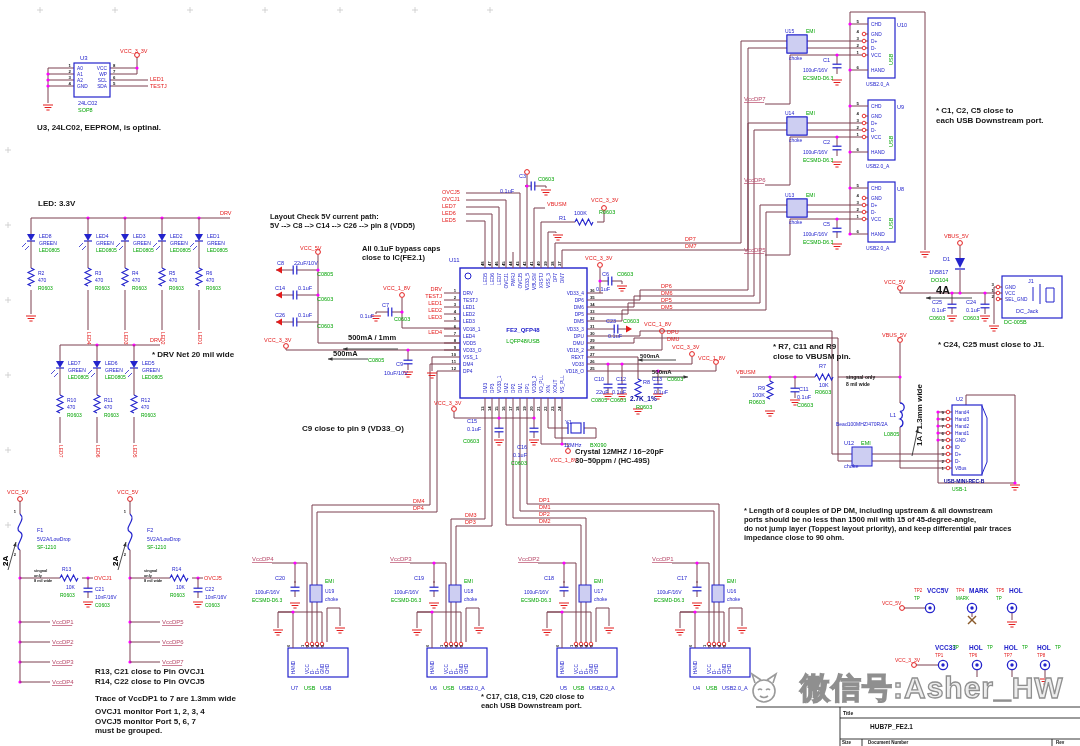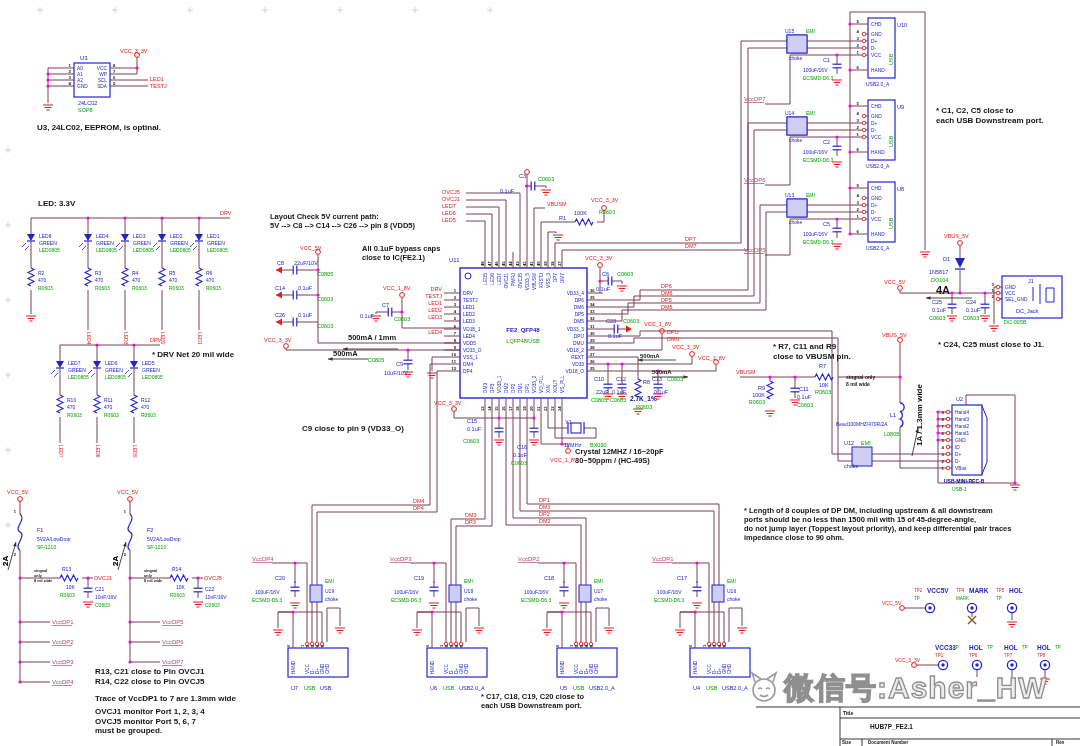--- a/index.html
+++ b/index.html
@@ -1,21 +1,21 @@
 <!DOCTYPE html>
 <html><head>
 <meta charset="utf-8">
 <style>
   html,body{margin:0;padding:0;background:#fff;}
   #sheet{position:relative;width:1080px;height:746px;background:#fff;overflow:hidden;
          font-family:"Liberation Sans","DejaVu Sans",sans-serif;
          background-image:radial-gradient(rgba(0,0,0,0.05) 0.5px, transparent 0.6px);
          background-size:14px 14px;}
   svg text{user-select:none;}
-  #wm{position:absolute;left:744px;top:668px;display:flex;gap:0;z-index:5;pointer-events:none;}
+  #wm{position:absolute;left:744px;top:668px;display:flex;align-items:center;gap:16px;z-index:5;pointer-events:none;}
   #wm .wmtext{font-size:30px;font-weight:bold;color:#ededed;-webkit-text-stroke:1.3px #8f8f8f;letter-spacing:1px;white-space:nowrap;}
 </style>
 </head>
 <body>
 
 <div id="sheet">
   <svg id="schem" width="1080" height="746" viewBox="0 0 1080 746">
       <polyline points="37,10 43,10" fill="none" stroke="#c9c9c9" stroke-width="0.8"></polyline>
       <polyline points="40,7 40,13" fill="none" stroke="#c9c9c9" stroke-width="0.8"></polyline>
       <polyline points="112,10 118,10" fill="none" stroke="#c9c9c9" stroke-width="0.8"></polyline>

